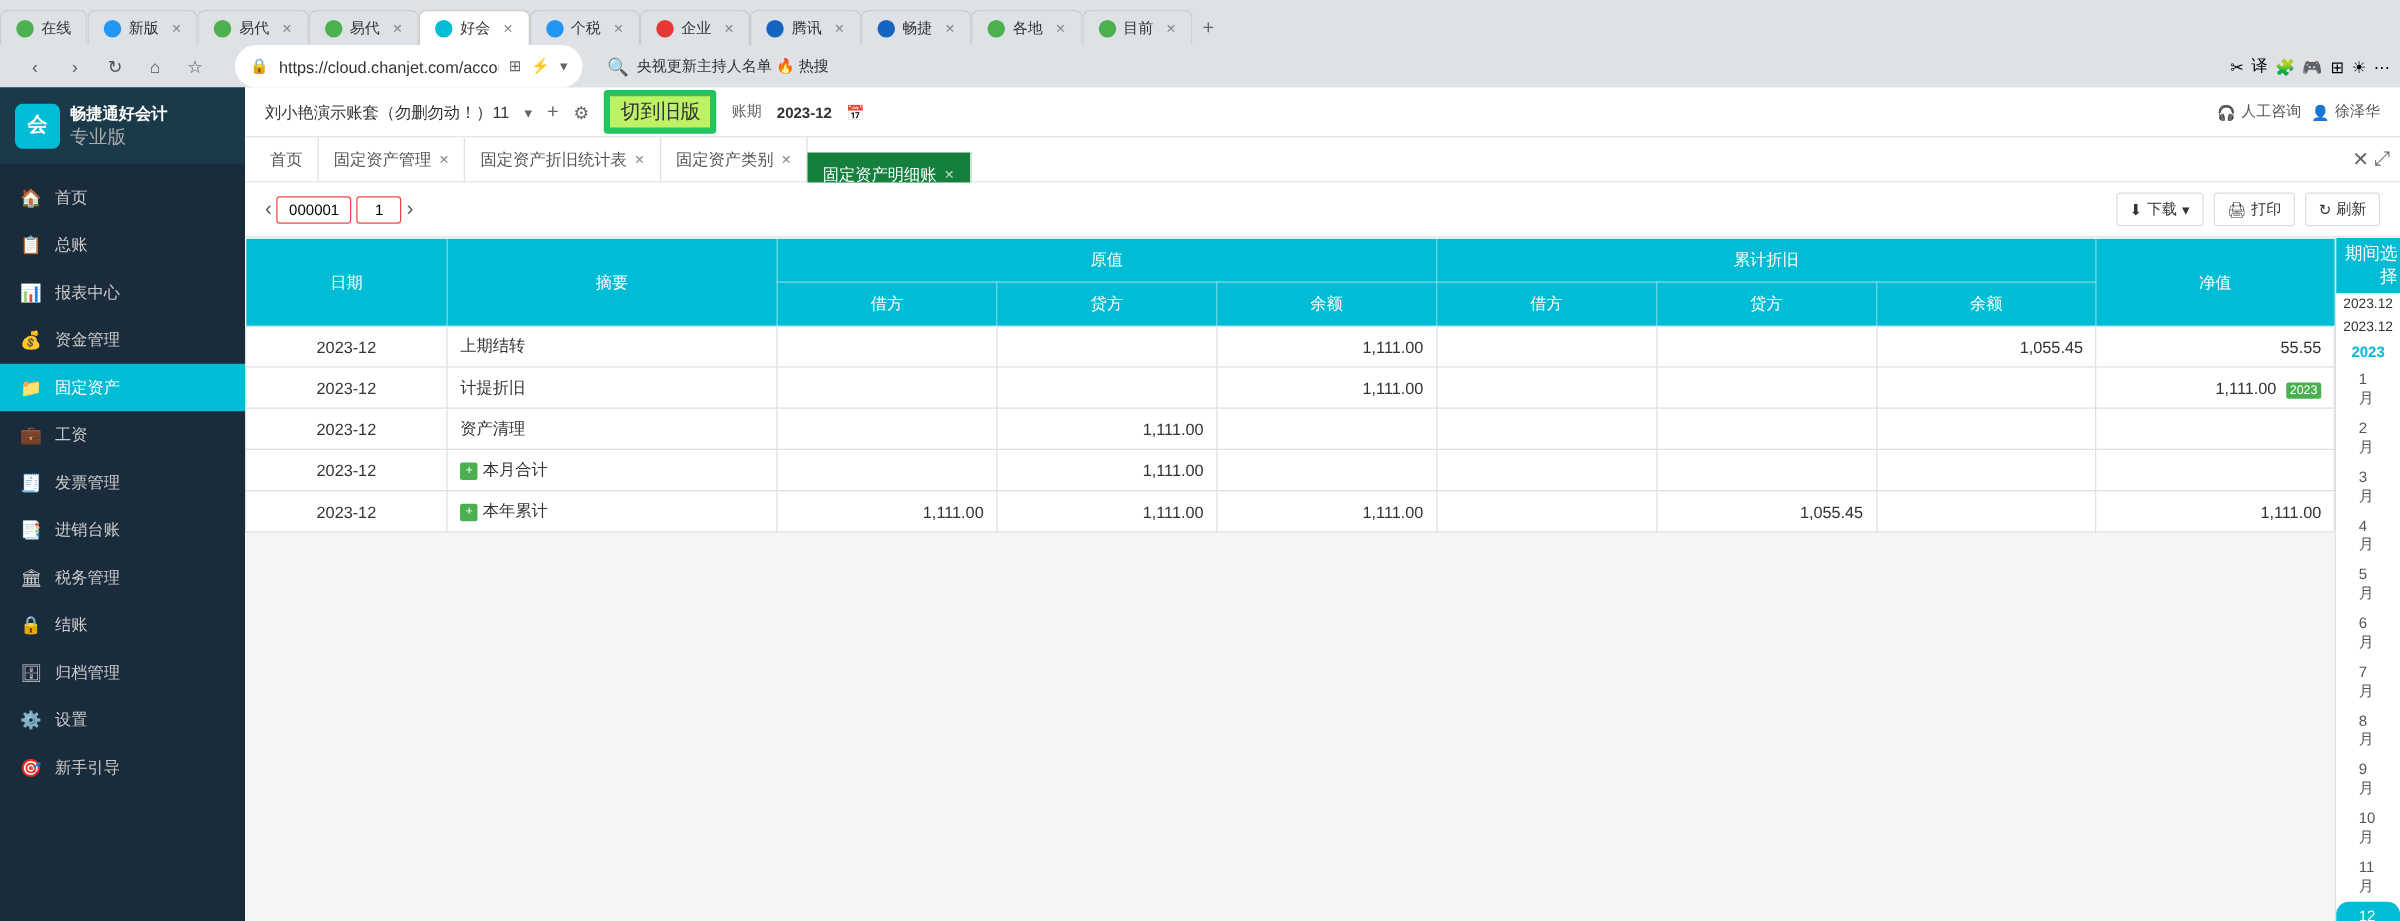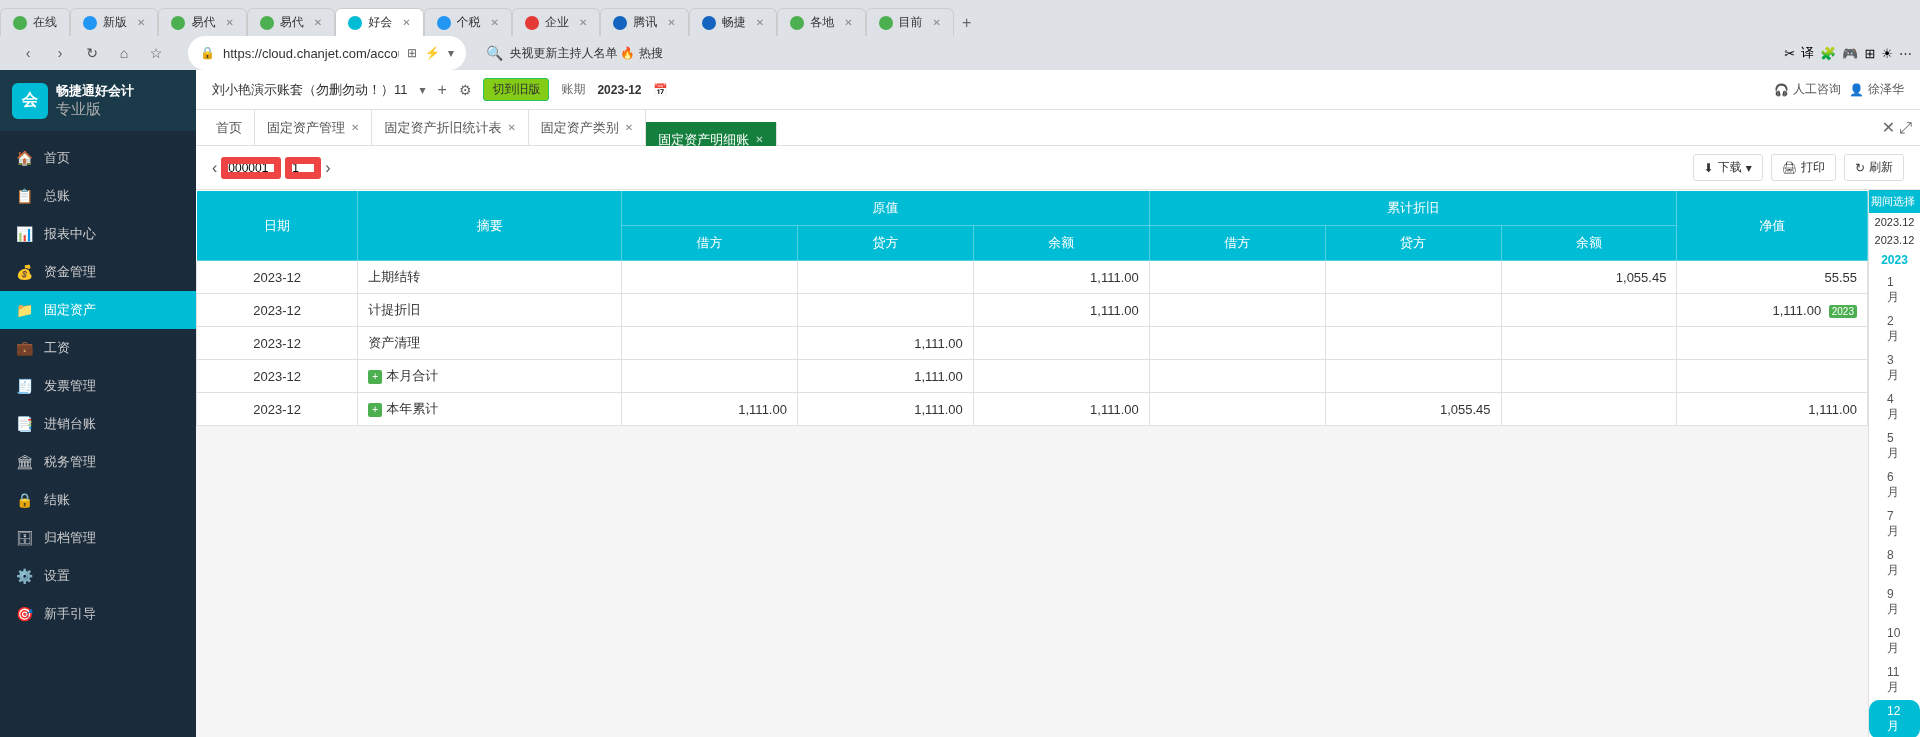--- a/index.html
+++ b/index.html
@@ -33,48 +33,48 @@
     .sidebar-nav { flex: 1; overflow-y: auto; padding: 8px 0; }
     .nav-item { display: flex; align-items: center; padding: 10px 16px; gap: 10px; cursor: pointer; color: #ccc; font-size: 13px; }
     .nav-item.active { background: #00bcd4; color: #fff; }
     .nav-item-icon { width: 18px; height: 18px; display: flex; align-items: center; justify-content: center; font-size: 14px; }
 
     
     .main-content { flex: 1; display: flex; flex-direction: column; background: #f5f5f5; overflow: hidden; }
 
     
     .top-bar { background: #fff; border-bottom: 1px solid #e0e0e0; padding: 0 16px; height: 40px; display: flex; align-items: center; gap: 12px; }
-    .period-badge { background: #84cc16; border: 1px solid #22c55e; border-radius: 3px; padding: 2px 8px; font-size: 12px; color: #333; }
+    .period-badge { background: #bef264; border: 5px solid #22c55e; border-radius: 3px; padding: 2px 8px; font-size: 16px; color: #333; }
     .top-bar-actions { display: flex; align-items: center; gap: 8px; margin-left: auto; }
 
     
     .page-tabs { display: flex; align-items: center; background: #fff; border-bottom: 1px solid #e0e0e0; padding: 0 8px; height: 36px; gap: 0; }
     .page-tab { display: flex; align-items: center; padding: 0 12px; height: 100%; font-size: 13px; color: #555; cursor: pointer; border-right: 1px solid #e0e0e0; gap: 6px; white-space: nowrap; }
     .page-tab.active { background: #15803d; color: #fff; margin-top: 24px; }
     .page-tab-close { font-size: 10px; cursor: pointer; opacity: 0.7; }
 
     
     .content-toolbar { display: flex; align-items: center; padding: 8px 16px; background: #fff; border-bottom: 1px solid #e0e0e0; gap: 12px; }
     .pagination { display: flex; align-items: center; gap: 4px; }
-    .pag-input { width: 60px; height: 22px; border: 7px solid #ef4444; border-radius: 3px; text-align: left; font-size: 12px; }
+    .pag-input { width: 60px; height: 22px; border: 1px solid #ef4444; border-radius: 3px; text-align: center; font-size: 12px; }
     .toolbar-right { margin-left: auto; display: flex; gap: 8px; }
     .toolbar-btn { display: flex; align-items: center; gap: 4px; padding: 4px 10px; border: 1px solid #ddd; border-radius: 3px; cursor: pointer; font-size: 12px; color: #333; background: #fff; }
 
     
     .table-wrapper { flex: 1; overflow: auto; padding: 0; position: relative; }
     .data-table { width: 100%; border-collapse: collapse; background: #fff; }
     .data-table th { background: #00bcd4; color: #fff; padding: 8px 10px; font-size: 13px; font-weight: normal; border: 1px solid rgba(255,255,255,0.3); text-align: center; white-space: nowrap; }
     .data-table td { padding: 7px 10px; font-size: 13px; border: 1px solid #e0e0e0; color: #333; white-space: nowrap; }
     .data-table .text-right { text-align: right; }
     .data-table .text-center { text-align: center; }
     .row-icon { display: inline-block; width: 14px; height: 14px; background: #4caf50; border-radius: 2px; margin-right: 4px; vertical-align: middle; font-size: 10px; color: white; text-align: center; line-height: 14px; }
 
     
     .period-panel { width: 52px; background: #fff; border-left: 1px solid #e0e0e0; display: flex; flex-direction: column; align-items: stretch; font-size: 12px; overflow-y: auto; }
-    .period-header { background: #00bcd4; color: #fff; text-align: left; padding: 4px 2px; font-size: 11px; }
+    .period-header { background: #00bcd4; color: #fff; text-align: right; padding: 4px 2px; font-size: 14px; }
     .period-year { color: #00bcd4; text-align: center; padding: 4px 2px; cursor: pointer; font-weight: bold; }
     .period-month { text-align: left; padding: 4px 18px; cursor: pointer; color: #555; }
     .period-month.active { background: #00bcd4; color: #fff; border-radius: 10px; }
     .period-selected { text-align: center; padding: 3px 2px; color: #333; font-size: 11px; }
 
     
     ::-webkit-scrollbar { width: 6px; height: 6px; }
     ::-webkit-scrollbar-track { background: #f1f1f1; }
     ::-webkit-scrollbar-thumb { background: #ccc; border-radius: 3px; }
     .status-2023 { background: #4caf50; color: white; font-size: 10px; padding: 1px 3px; border-radius: 2px; margin-left: 4px; }

